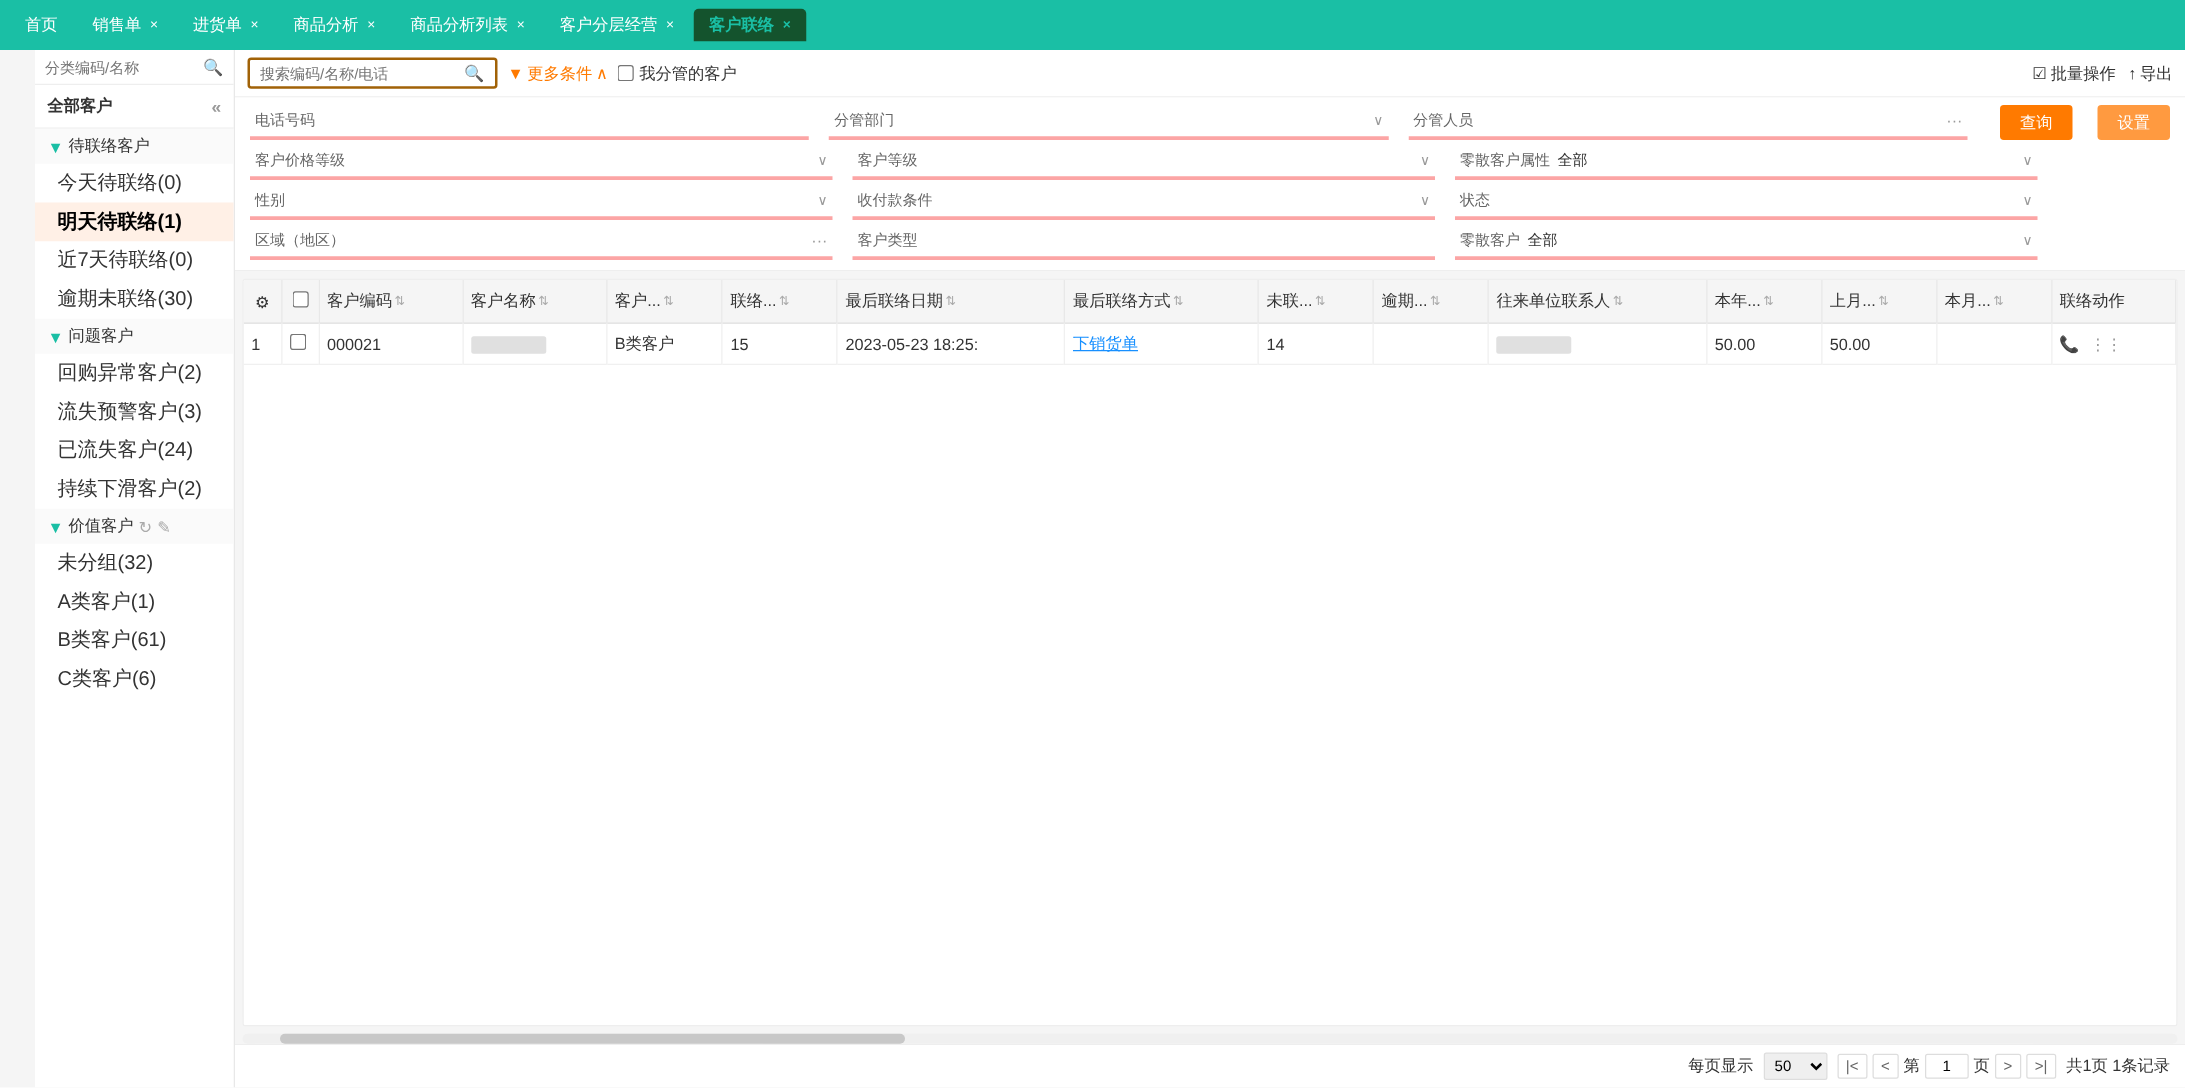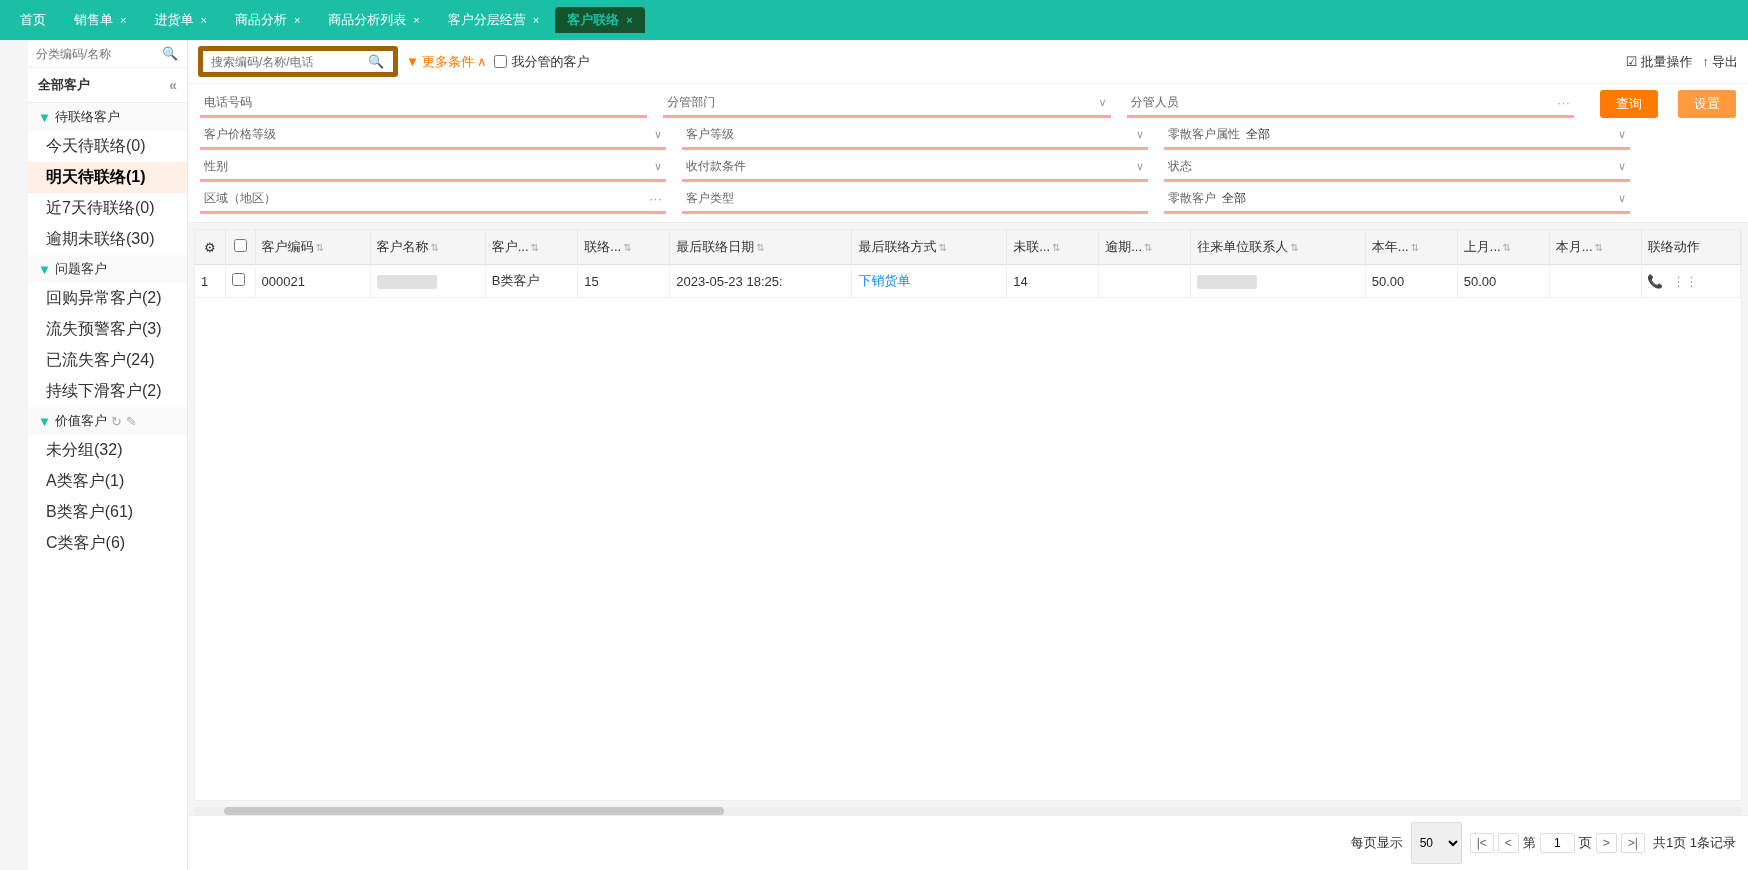--- a/index.html
+++ b/index.html
@@ -101,21 +101,21 @@
       background: #fff;
       padding: 6px 10px;
       display: flex;
       align-items: center;
       gap: 8px;
       border-bottom: 1px solid #eee;
     }
     .search-box {
       display: flex;
       align-items: center;
-      border: 5px solid #a16207;
+      border: 2px solid #a16207;
       border-radius: 3px;
       padding: 3px 8px;
       width: 200px;
       background: #fff;
     }
     .search-box input { border: none; outline: none; font-size: 12px; width: 100%; color: #999; }
     .search-box .search-icon { color: #ff7a00; cursor: pointer; }
     .more-conditions {
       display: flex;
       align-items: center;
@@ -221,21 +221,21 @@
     thead th .sort-icon { color: #aaa; font-size: 10px; }
     tbody tr {
       border-bottom: 1px solid #f0f0f0;
     }
     tbody td {
       padding: 7px 6px;
       color: #333;
       border-right: 1px solid #f0f0f0;
       white-space: nowrap;
     }
-    .td-link { color: #1890ff; cursor: pointer; }
+    .td-link { color: #1890ff; cursor: pointer; text-decoration: underline; }
     .th-settings { width: 30px; text-align: center; }
     .th-check { width: 30px; text-align: center; }
     .action-icons { display: flex; gap: 8px; color: #999; cursor: pointer; }
     .blurred-text {
       display: inline-block;
       background: #e0e0e0;
       color: transparent;
       border-radius: 2px;
       min-width: 60px;
       height: 14px;
@@ -250,21 +250,21 @@
       display: flex;
       align-items: center;
       justify-content: flex-end;
       gap: 8px;
       font-size: 12px;
       color: #333;
     }
     .page-size-select {
       border: 1px solid #ddd;
       border-radius: 2px;
-      padding: 12px 4px;
+      padding: 2px 4px;
       font-size: 12px;
     }
     .page-nav {
       display: flex;
       align-items: center;
       gap: 4px;
     }
     .page-btn {
       border: 1px solid #ddd;
       background: #fff;

